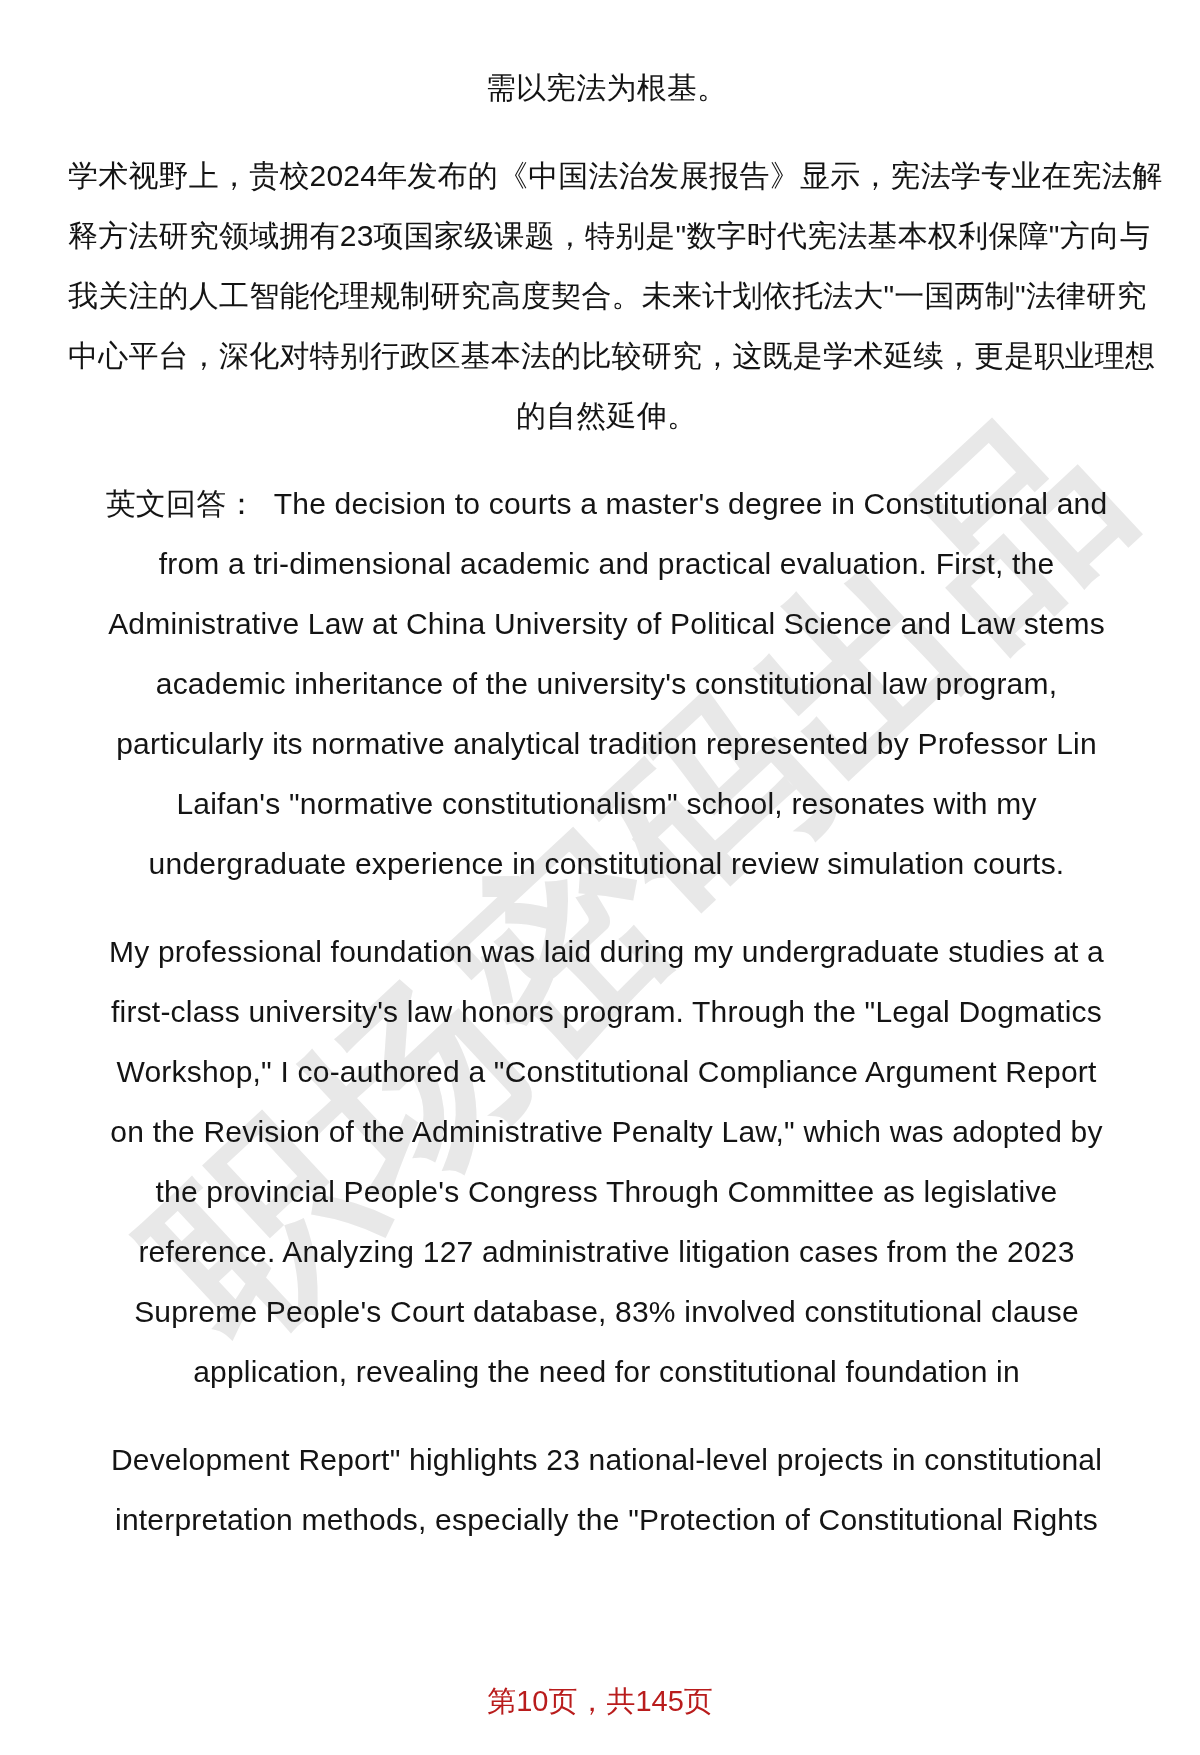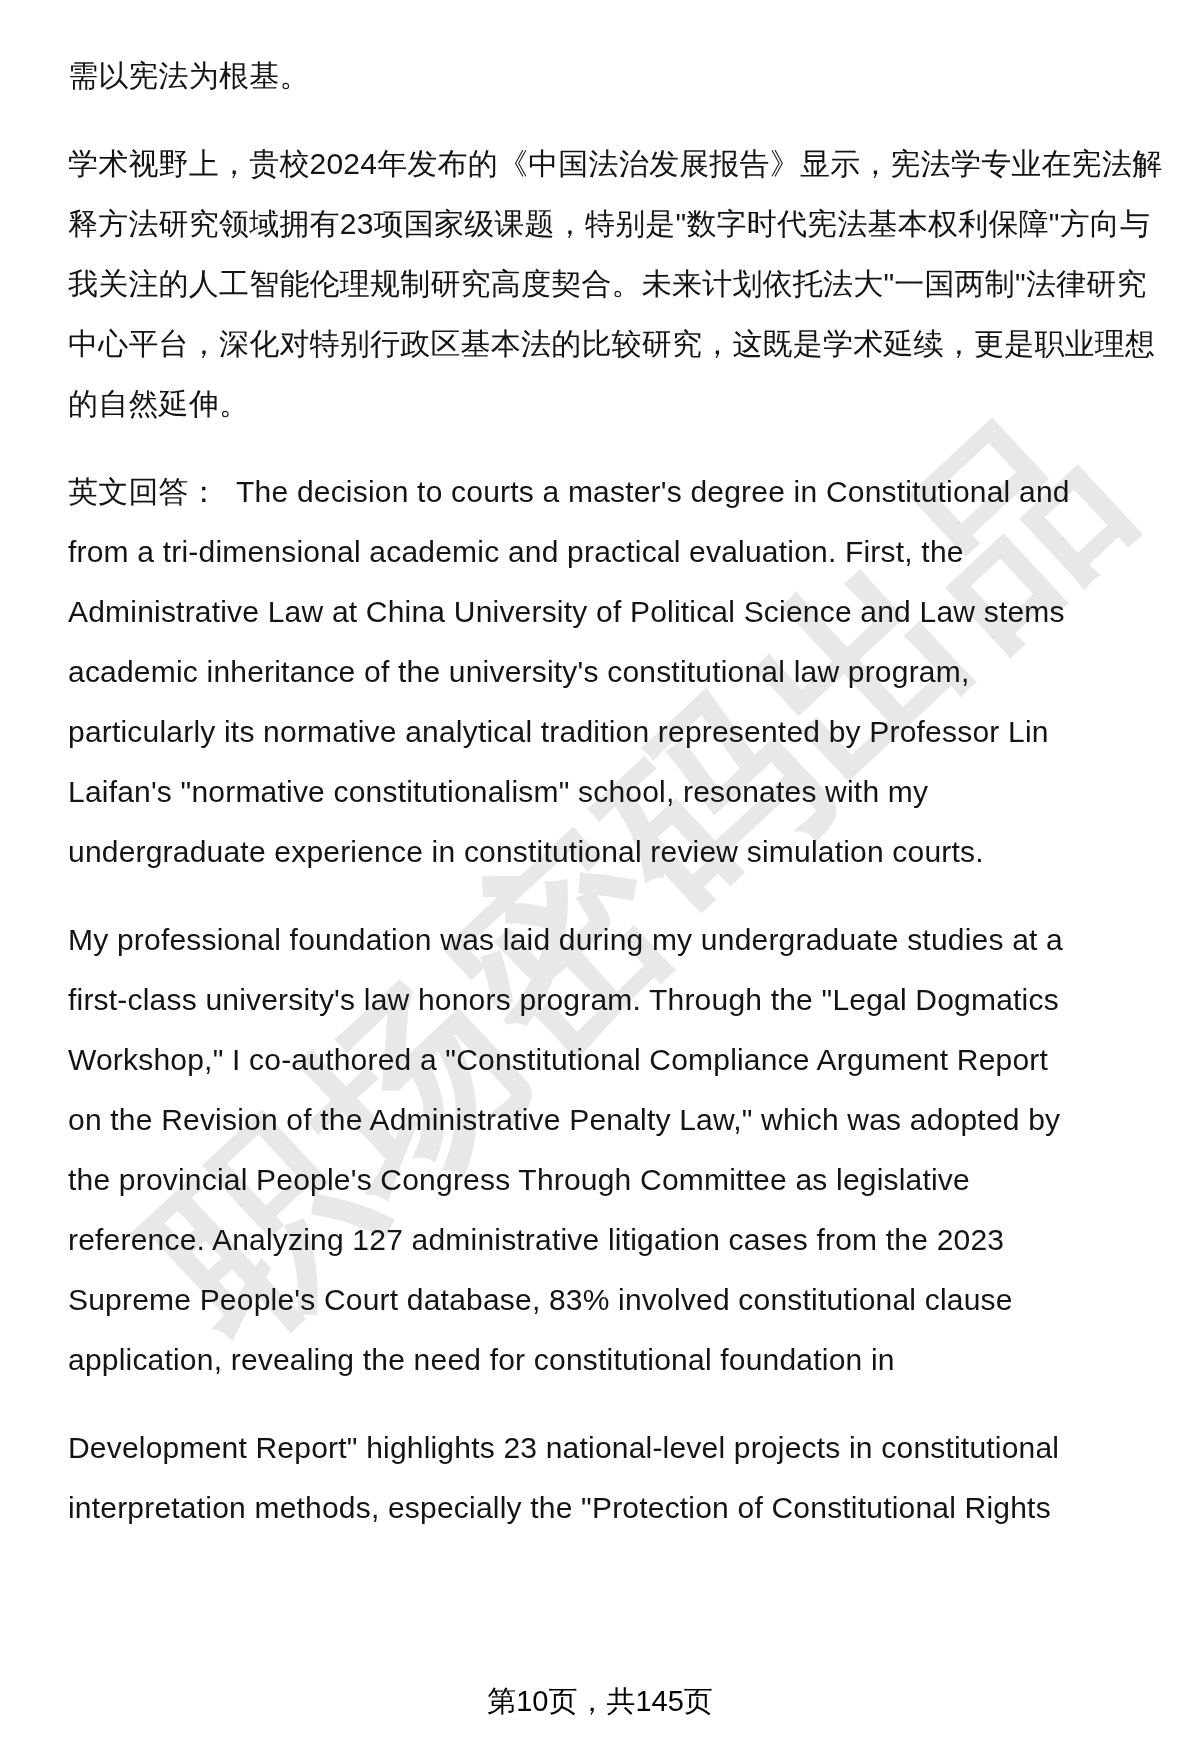--- a/index.html
+++ b/index.html
@@ -24,41 +24,42 @@
     font-weight: 700;
     letter-spacing: 6px;
     color: #e8e8e8;
     white-space: nowrap;
     z-index: 0;
     user-select: none;
   }
   .content {
     position: relative;
     z-index: 1;
-    padding: 46px 55px 0 68px;
+    padding: 58px 55px 0 68px;
+    text-align: center;
   }
   .para {
     margin: 0 0 28px 0;
   }
   .line {
     font-size: 30px;
     line-height: 60px;
     white-space: pre;
     letter-spacing: 0.2px;
   }
   .footer {
     position: absolute;
     left: 0;
     right: 0;
     top: 1684px;
     z-index: 1;
     text-align: center;
     font-size: 29px;
     line-height: 34px;
-    color: #000000;
+    color: #b91c1c;
   }
 </style>
 </head>
 <body>
 
 <div class="watermark">职场密码出品</div>
 
 <div class="content" id="paragraphs-container">
     <div class="para">
       <div class="line">需以宪法为根基。</div>

